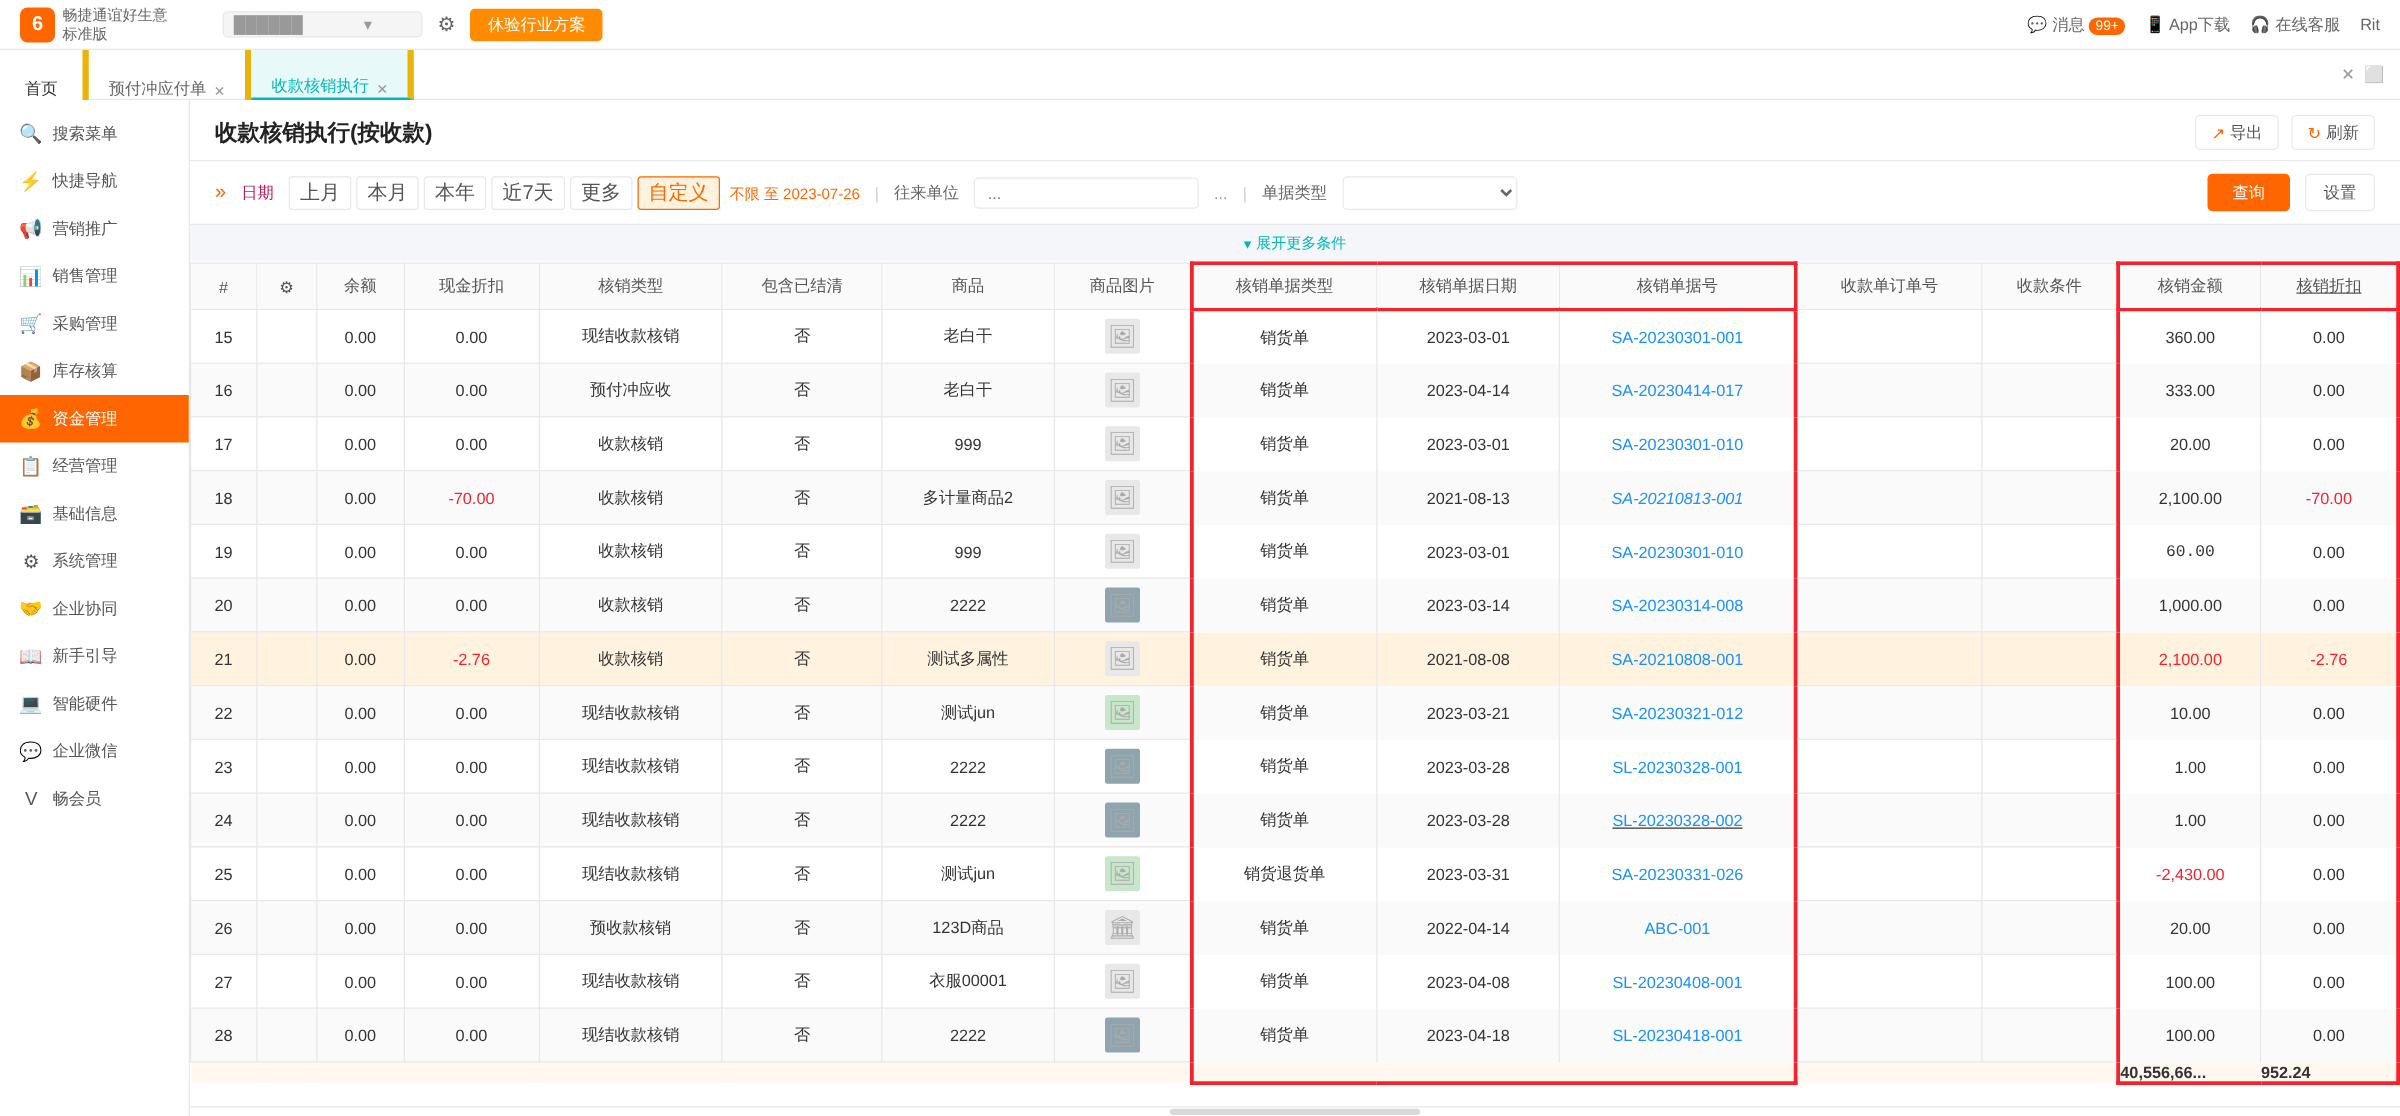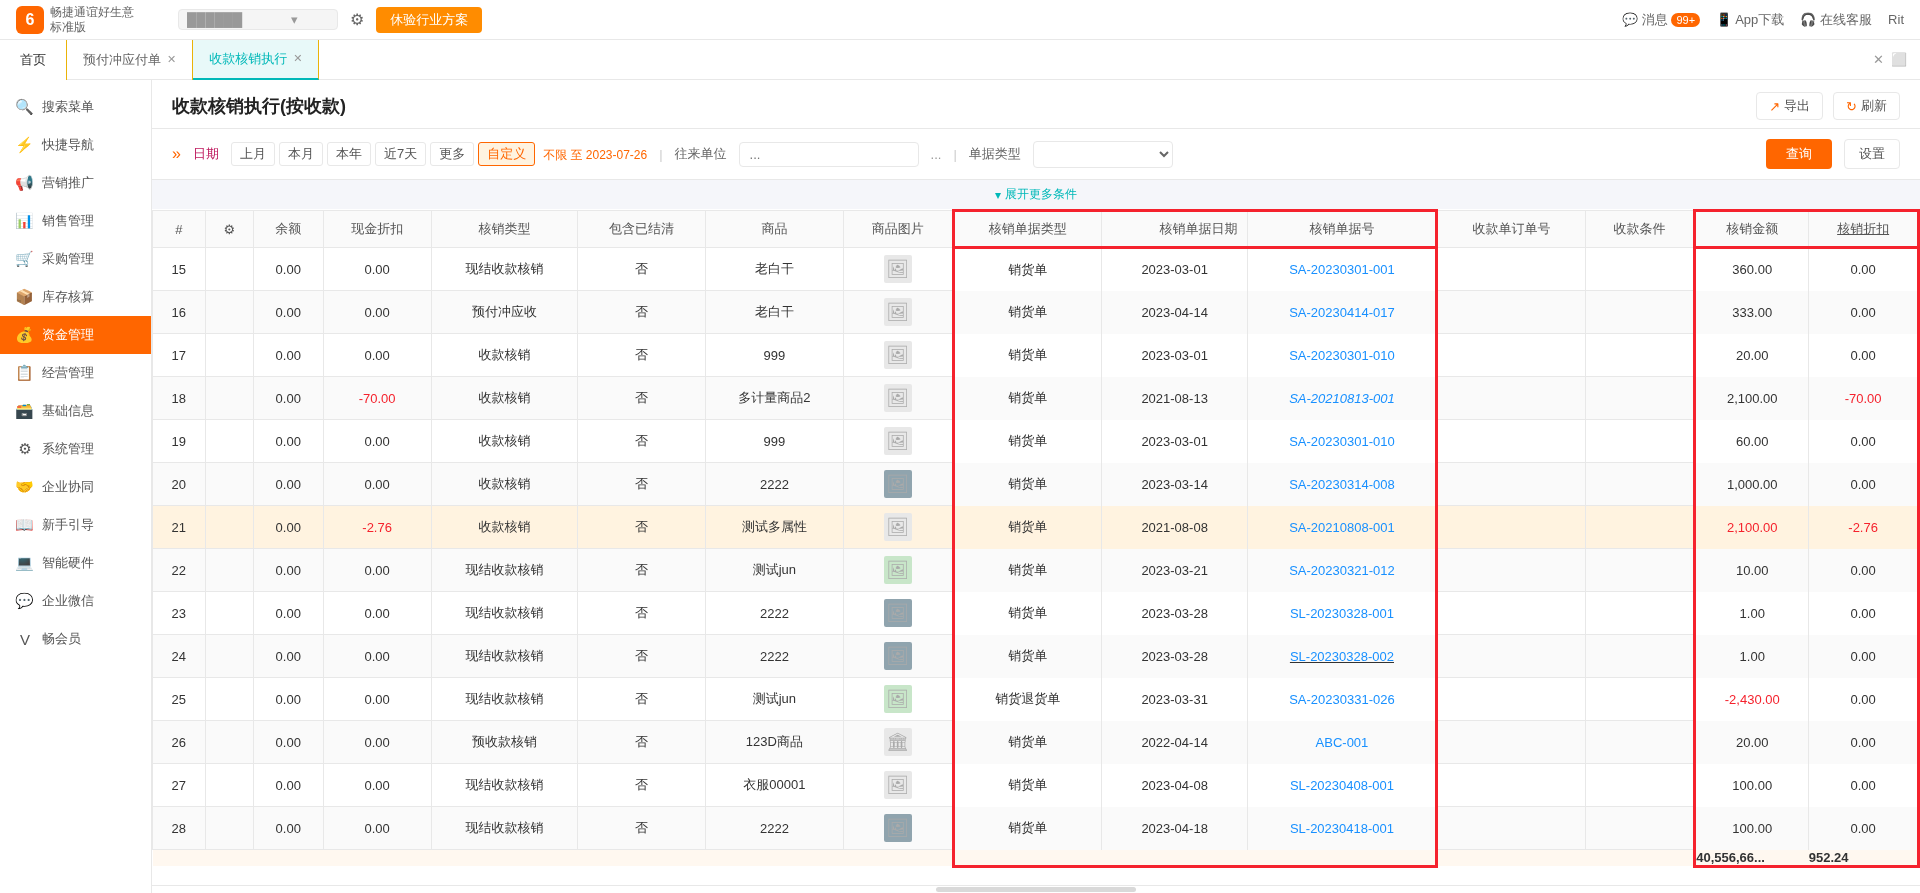--- a/index.html
+++ b/index.html
@@ -11,21 +11,21 @@
     .logo-icon { width: 28px; height: 28px; background: #f60; border-radius: 6px; display: flex; align-items: center; justify-content: center; color: #fff; font-size: 16px; font-weight: bold; }
     .logo-text { font-size: 12px; color: #666; line-height: 1.2; }
     .company-selector { display: flex; align-items: center; gap: 4px; color: #999; font-size: 13px; border: 1px solid #e8e8e8; padding: 2px 8px; border-radius: 4px; background: #f5f5f5; min-width: 160px; }
     .nav-btn { background: #ff8c00; color: #fff; border: none; padding: 4px 14px; border-radius: 4px; font-size: 13px; cursor: pointer; }
     .top-right { margin-left: auto; display: flex; align-items: center; gap: 16px; color: #666; font-size: 13px; }
     .badge { background: #f60; color: #fff; border-radius: 10px; padding: 1px 5px; font-size: 11px; }
     .gear-btn { color: #666; font-size: 16px; cursor: pointer; }
 
     
     .tab-bar { height: 40px; background: #fff; display: flex; align-items: center; border-bottom: 1px solid #e8e8e8; padding-left: 0; }
-    .tab { display: flex; align-items: center; gap: 6px; padding: 0 16px; height: 40px; cursor: pointer; font-size: 13px; color: #666; border-right: 1px solid #eab308; }
+    .tab { display: flex; align-items: flex-end; gap: 6px; padding: 0 16px; height: 40px; cursor: pointer; font-size: 13px; color: #666; border-right: 5px solid #eab308; }
     .tab.home { background: #fff; color: #333; font-weight: 500; padding: 0 20px; }
     .tab.active { background: #e8f9f9; color: #00b8b8; border-bottom: 2px solid #00b8b8; }
     .tab .close-x { font-size: 11px; color: #999; cursor: pointer; }
     .tab-spacer { flex: 1; }
     .win-btns { display: flex; align-items: center; gap: 8px; padding: 0 12px; color: #999; }
 
     
     .main { display: flex; height: calc(893px - 80px); }
 
     
@@ -39,21 +39,21 @@
 
     .page-header { background: #fff; padding: 12px 20px 8px 20px; border-bottom: 1px solid #e8e8e8; display: flex; align-items: center; justify-content: space-between; }
     .page-title { font-size: 18px; font-weight: 600; color: #222; }
     .header-actions { display: flex; gap: 10px; }
     .action-btn { display: flex; align-items: center; gap: 4px; padding: 4px 12px; border: 1px solid #e8e8e8; border-radius: 4px; background: #fff; cursor: pointer; color: #555; font-size: 13px; }
     .action-btn .icon { color: #f60; }
 
     
     .filter-bar { background: #fff; padding: 10px 20px; border-bottom: 1px solid #e8e8e8; display: flex; align-items: center; gap: 12px; flex-wrap: wrap; }
     .filter-date-btns { display: flex; gap: 4px; align-items: center; }
-    .filter-date-btns button { padding: 2px 8px; border: 1px solid #e8e8e8; background: #fff; cursor: pointer; border-radius: 3px; font-size: 13px; color: #555; }
+    .filter-date-btns button { padding: 2px 8px; border: 1px solid #e8e8e8; background: #fff; cursor: pointer; border-radius: 3px; font-size: 16px; color: #555; }
     .filter-date-btns button.custom { background: #fff3e0; color: #f60; border-color: #f60; }
     .filter-date-range { font-size: 12px; color: #f60; margin-top: 2px; }
     .filter-divider { color: #ccc; }
     .filter-input { border: 1px solid #e8e8e8; padding: 4px 10px; border-radius: 4px; font-size: 13px; min-width: 180px; color: #999; }
     .filter-select { border: 1px solid #e8e8e8; padding: 4px 10px; border-radius: 4px; font-size: 13px; min-width: 140px; color: #666; background: #fff; }
     .query-btn { background: #f60; color: #fff; border: none; padding: 6px 20px; border-radius: 4px; cursor: pointer; font-size: 13px; margin-left: auto; }
     .setting-btn { border: 1px solid #e8e8e8; background: #fff; color: #555; padding: 5px 14px; border-radius: 4px; cursor: pointer; font-size: 13px; }
 
     .expand-bar { background: #f5f6fa; padding: 6px 20px; display: flex; align-items: center; justify-content: center; }
     .expand-btn { color: #00b8b8; font-size: 12px; cursor: pointer; display: flex; align-items: center; gap: 4px; }
@@ -244,21 +244,21 @@
             <tr>
               <th>#</th>
               <th>⚙</th>
               <th>余额</th>
               <th>现金折扣</th>
               <th>核销类型</th>
               <th>包含已结清</th>
               <th>商品</th>
               <th>商品图片</th>
               <th style="border-top: 3px solid rgb(245, 34, 45); border-bottom: 3px solid rgb(245, 34, 45); border-left: 3px solid rgb(245, 34, 45);">核销单据类型</th>
-              <th style="border-top: 3px solid rgb(245, 34, 45); border-bottom: 3px solid rgb(245, 34, 45); text-align: right;">核销单据日期</th>
+              <th style="border-top: 3px solid rgb(245, 34, 45); border-bottom: 3px solid rgb(245, 34, 45);">核销单据日期</th>
               <th style="border-top: 3px solid rgb(245, 34, 45); border-bottom: 3px solid rgb(245, 34, 45); border-right: 3px solid rgb(245, 34, 45);">核销单据号</th>
               <th>收款单订单号</th>
               <th>收款条件</th>
               <th style="border-top: 3px solid rgb(245, 34, 45); border-bottom: 3px solid rgb(245, 34, 45); border-left: 3px solid rgb(245, 34, 45);">核销金额</th>
               <th style="border-top: 3px solid rgb(245, 34, 45); border-bottom: 3px solid rgb(245, 34, 45); border-right: 3px solid rgb(245, 34, 45); text-decoration: underline;">核销折扣</th>
             </tr>
           </thead>
         <tbody id="table-body">
             <tr>
               <td>15</td>
@@ -335,21 +335,21 @@
               <td>0.00</td>
               <td>收款核销</td>
               <td>否</td>
               <td>999</td>
               <td><span class="img-thumb">🖼</span></td>
               <td style="border-top: none; border-bottom: none; border-left: 3px solid rgb(245, 34, 45);">销货单</td>
               <td style="border-top: none; border-bottom: none;">2023-03-01</td>
               <td style="border-top: none; border-bottom: none; border-right: 3px solid rgb(245, 34, 45);"><a class="cell-link" href="#">SA-20230301-010</a></td>
               <td></td>
               <td></td>
-              <td style="border-top: none; border-bottom: none; border-left: 3px solid rgb(245, 34, 45);">60.00</td>
+              <td style="border-top: none; border-bottom: none; border-left: 3px solid rgb(245, 34, 45); font-family: Liberation Mono, monospace;">60.00</td>
               <td style="border-top: none; border-bottom: none; border-right: 3px solid rgb(245, 34, 45);">0.00</td>
             </tr>
             <tr>
               <td>20</td>
               <td></td>
               <td>0.00</td>
               <td>0.00</td>
               <td>收款核销</td>
               <td>否</td>
               <td>2222</td>

